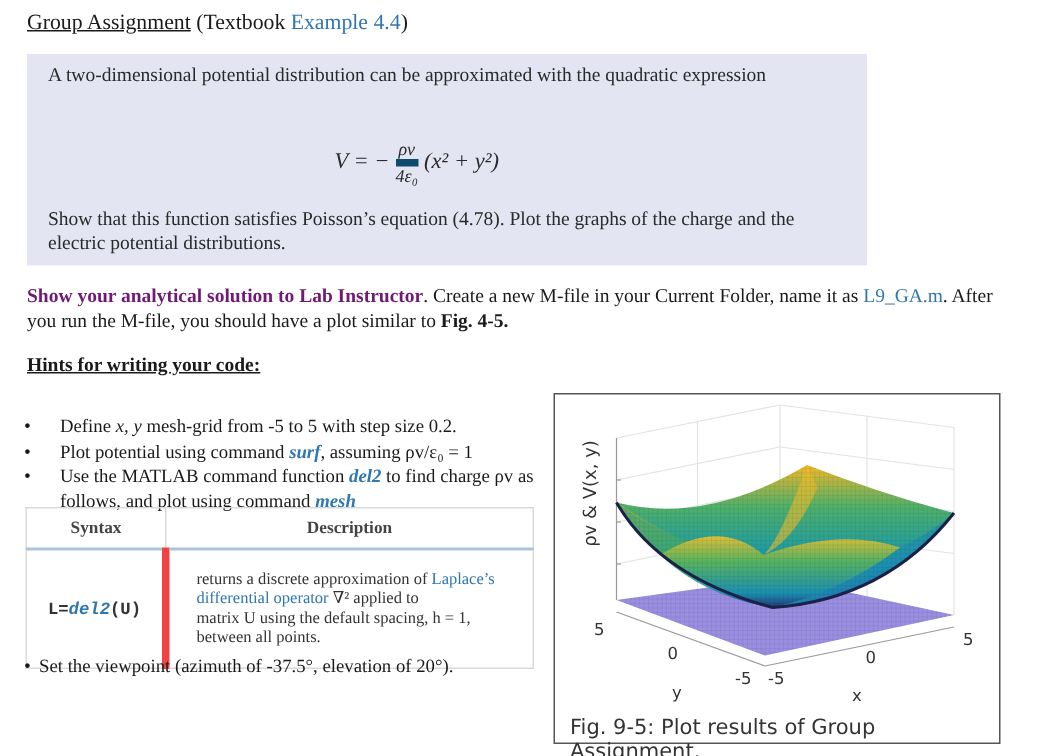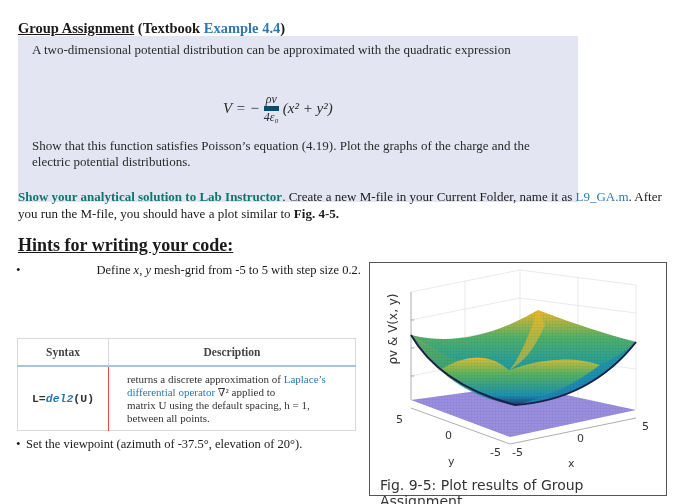--- a/index.html
+++ b/index.html
@@ -1,49 +1,49 @@
 <!DOCTYPE html>
 <html><head>
 <meta charset="utf-8">
 <style>
   html, body { margin:0; padding:0; }
   body {
     width:700px; height:504px; background:#ffffff; position:relative; overflow:hidden;
     font-family:"Liberation Serif", "DejaVu Serif", serif; color:#1a1a1a;
   }
   .abs { position:absolute; }
-  .title { left:18px; top:20px; font-size:14.5px; font-weight:bold; white-space:nowrap; }
+  .title { left:18px; top:7px; font-size:14.5px; font-weight:normal; white-space:nowrap; }
   .title .u { text-decoration:underline; }
   .blue { color:#2f77b0; }
-  .navy { color:#0f766e; }
+  .navy { color:#701a75; }
   .shade {
-    left:18px; top:36px; width:560px; height:166px; background:#e3e6f2;
+    left:18px; top:36px; width:560px; height:141px; background:#e3e6f2;
   }
   .shade p { margin:0; font-size:13px; line-height:15.5px; color:#2a2a2a; }
   .p1 { position:absolute; left:14px; top:6px; width:520px; }
   .p2 { position:absolute; left:14px; top:102px; width:530px; }
   .eq { position:absolute; left:205px; top:57px; font-size:15px; font-style:italic; display:flex; align-items:center; gap:2px; color:#2a2a2a; }
   .frac { display:inline-flex; flex-direction:column; align-items:center; font-size:12px; line-height:13px; margin:0 2px; }
   .frac .num { border-bottom:5px solid #0c4a6e; padding:0 2px; }
   .para { left:18px; top:188px; width:650px; font-size:13px; line-height:17px; }
-  .hints { left:18px; top:235px; font-size:18px; font-weight:bold; text-decoration:underline; }
+  .hints { left:18px; top:235px; font-size:13px; font-weight:bold; text-decoration:underline; }
   ul.bl { list-style:none; margin:0; padding:0; font-size:12.5px; line-height:16.5px; }
   ul.bl li { position:relative; padding-left:24px; }
   ul.bl li::before { content:"\2022"; position:absolute; left:0; top:0; font-size:13px; }
-  .bl1 { left:16px; top:262px; width:345px;text-align:right; }
+  .bl1 { left:16px; top:276px; width:345px; }
   .bl2 { left:16px; top:436px; width:345px; }
   .bl2 li { padding-left:10px !important; }
   .it { font-style:italic; }
   .cmd { color:#2f77b0; font-weight:bold; font-style:italic; }
   table.syn {
-    position:absolute; left:17px; top:338px; width:339px; height:93px;
+    position:absolute; left:17px; top:338px; width:339px; height:108px;
     border-collapse:collapse; border:1px solid #d9d9d9; font-size:11px;
   }
   table.syn th { height:24px; font-weight:bold; color:#444; border-bottom:2px solid #a9c5dd; border-right:1px solid #d9d9d9; font-size:11.5px; }
-  table.syn td { border-right:1px solid #ef4444; vertical-align:middle; line-height:13px; color:#333; }
+  table.syn td { border-right:5px solid #ef4444; vertical-align:middle; line-height:13px; color:#333; }
   table.syn td.code { width:88px; text-align:center; font-family:"Liberation Mono", "DejaVu Sans Mono", monospace; font-weight:bold; font-size:11.5px; }
   table.syn td.code .fn { color:#2f77b0; font-style:italic; }
   table.syn td.desc { padding:0 12px 0 18px; }
   .figbox {
     left:369px; top:262px; width:296px; height:232px; border:1.5px solid #555; background:#fff;
   }
   .caption { left:380px; top:477px; width:280px; text-align:left; font-family:"DejaVu Sans", sans-serif; font-size:14px; color:#333; }
   .axlbl { font-family:"DejaVu Sans", sans-serif; font-size:11px; color:#333; }
 </style>
 </head>
@@ -56,31 +56,33 @@
 <div class="abs shade">
   <p class="p1">A two-dimensional potential distribution can be approximated with the quadratic expression</p>
   <div class="eq">
     <span>V = −</span>
     <span class="frac">
       <span class="num">ρv</span>
       <span>4ε₀</span>
     </span>
     <span>(x² + y²)</span>
   </div>
-  <p class="p2">Show that this function satisfies Poisson’s equation (4.19). Plot the graphs of the charge and the electric potential distributions.</p>
+  <p class="p2">Show that this function satisfies Poisson’s equation (4.78). Plot the graphs of the charge and the electric potential distributions.</p>
 </div>
 
 <div class="abs para">
   <b class="navy">Show your analytical solution to Lab Instructor</b><span>. Create a new M-file in your Current Folder, name it as </span><span class="blue">L9_GA.m</span><span>. After you run the M-file, you should have a plot similar to </span><b>Fig. 4-5.</b>
 </div>
 
 <div class="abs hints">Hints for writing your code:</div>
 
 <ul class="abs bl bl1">
   <li><span>Define </span><span class="it">x, y</span><span> mesh-grid from -5 to 5 with step size 0.2.</span></li>
+  <li><span>Plot potential using command </span><span class="cmd">surf</span><span>, assuming ρv/ε₀ = 1</span></li>
+  <li><span>Use the MATLAB command function </span><span class="cmd">del2</span><span> to find charge ρv as follows, and plot using command </span><span class="cmd">mesh</span></li>
 </ul>
 
 <table class="syn">
   <tbody>
       <tr>
     <th>Syntax</th>
     <th style="border-right:none">Description</th>
   </tr>
   <tr>
     <td class="code"><span>L=</span><span class="fn">del2</span><span>(U)</span></td>

